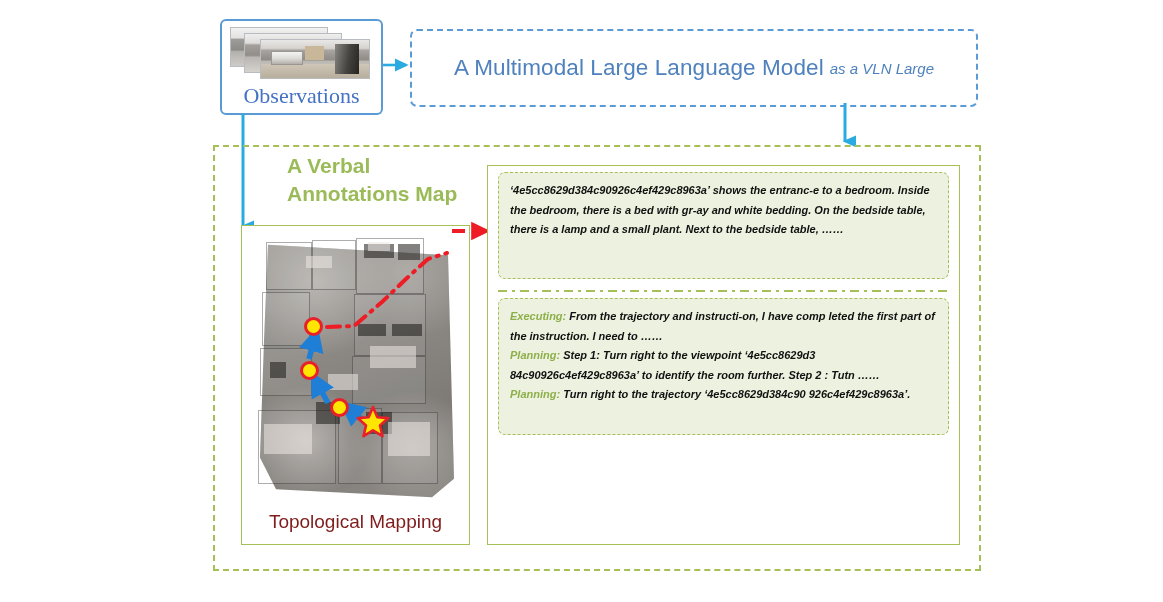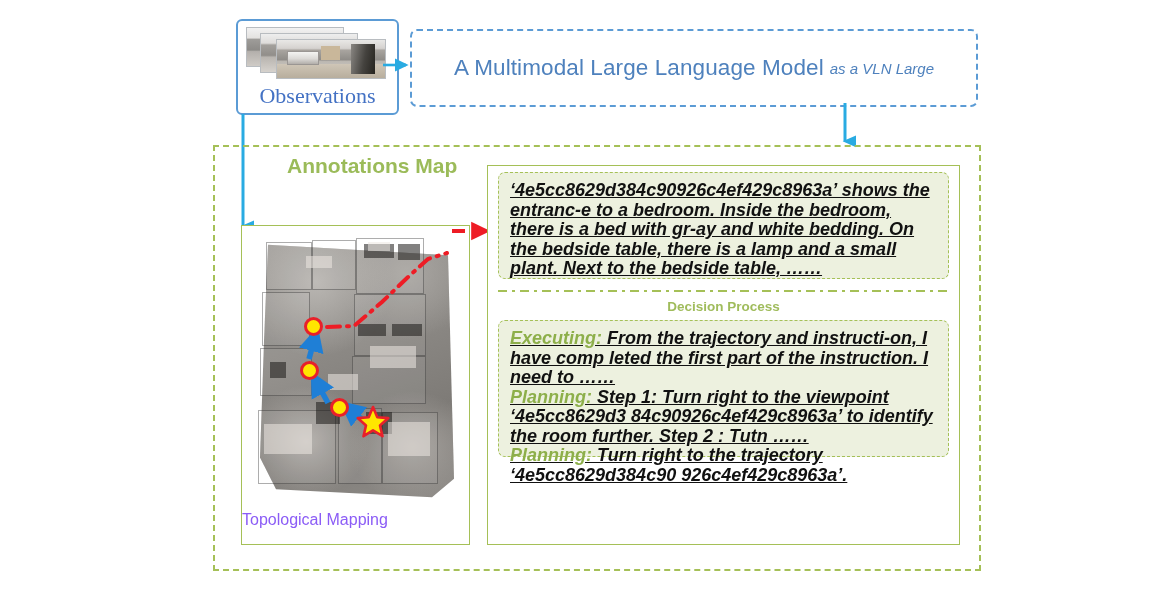--- a/index.html
+++ b/index.html
@@ -19,21 +19,20 @@
   #observations-box {
     position: absolute;
     left: 220px;
     top: 19px;
     width: 163px;
     height: 96px;
     border: 2.5px solid #5B9BD5;
     border-radius: 6px;
     background: #ffffff;
     box-sizing: border-box;
-    margin-left: 16px;
   }
   #obs-thumbs {
     position: absolute;
     left: 0; top: 6px;
     width: 163px; height: 52px;
   }
   .obs-thumb {
     position: absolute;
     width: 96px;
     height: 38px;
@@ -218,23 +217,23 @@
     box-sizing: border-box;
   }
   #node-1 { left: 62px; top: 91px; }
   #node-2 { left: 58px; top: 135px; }
   #node-3 { left: 88px; top: 172px; }
 
   #topo-caption {
     position: absolute;
     left: 0; right: 0;
     top: 285px;
-    text-align: left;
-    font-size: 16px;
-    color: #8b5cf6;
+    text-align: center;
+    font-size: 19px;
+    color: #7f1d1d;
   }
 
   
   #map-annotations-panel {
     position: absolute;
     left: 487px;
     top: 165px;
     width: 473px;
     height: 380px;
     border: 1.6px solid #A5C057;
@@ -248,26 +247,25 @@
     font-weight: bold;
     margin-top: 7px;
   }
   .annotation-text-box {
     margin: 6px 10px 0 10px;
     border: 1.6px dashed #A5C057;
     border-radius: 7px;
     background: #EDF1DF;
     box-sizing: border-box;
     padding: 8px 11px 8px 11px;
-    font-size: 18px;
+    font-size: 11px;
     font-style: italic;
     font-weight: bold;
     line-height: 19.5px;
     color: #111111;
-    text-decoration: underline;
   }
   #scene-description-box { height: 107px; }
   #decision-process-box { height: 137px; }
   .kw { color: #8DAF4A; font-style: italic; font-weight: bold; }
   #section-divider {
     margin: 11px 10px 0 10px;
     height: 2px;
     background-image: linear-gradient(90deg, #A5C057 0 9px, transparent 9px 14px, #A5C057 14px 17px, transparent 17px 22px);
     background-size: 22px 2px;
     background-repeat: repeat-x;
@@ -331,20 +329,21 @@
     <marker id="bluehead3" markerWidth="7" markerHeight="7" refX="3.3" refY="5.6" orient="auto">
       <path d="M0.6,0 L3.4,6.4 L6.2,0 Z" fill="#29ABE2"></path>
     </marker>
   </defs>
   <line x1="11" y1="0" x2="11" y2="38" stroke="#29ABE2" stroke-width="3" marker-end="url(#bluehead3)"></line>
 </svg>
 
 <div id="verbal-map-container"></div>
 
 <div id="verbal-map-title">
+  <div>A Verbal</div>
   <div>Annotations Map</div>
 </div>
 
 <div id="topological-mapping-panel">
   <div id="topo-map-image">
     <div id="topo-floorplan"></div>
 
     <div class="topo-room" style="left:24px;  top:16px;  width:44px; height:46px;"></div>
     <div class="topo-room" style="left:70px;  top:14px;  width:42px; height:48px;"></div>
     <div class="topo-room" style="left:114px; top:12px;  width:66px; height:54px;"></div>
@@ -404,21 +403,20 @@
   <line x1="0" y1="13" x2="32" y2="13" stroke="#EE1C25" stroke-width="4" stroke-dasharray="13 7 2 7" marker-end="url(#redhead2)"></line>
 </svg>
 
 <div id="map-annotations-panel">
 
 
   <div class="annotation-text-box" id="scene-description-box">‘4e5cc8629d384c90926c4ef429c8963a’ shows the entranc-e to a bedroom. Inside the bedroom, there is a bed with gr-ay and white bedding. On the bedside table, there is a lamp and a small plant. Next to the bedside table, ……</div>
 
   <div id="section-divider"></div>
 
-  <div class="section-header">Decision Process</div>
 
   <div class="annotation-text-box" id="decision-process-box">
     <span class="kw">Executing:</span><span> From the trajectory and instructi-on, I have comp leted the first part of the instruction. I need to ……</span><br>
     <span class="kw">Planning:</span><span> Step 1: Turn right to the viewpoint ‘4e5cc8629d3 84c90926c4ef429c8963a’ to identify the room further. Step 2 : Tutn ……</span><br>
     <span class="kw">Planning:</span><span> Turn right to the trajectory ‘4e5cc8629d384c90 926c4ef429c8963a’.</span>
   </div>
 
 </div>
 
 </body></html>

